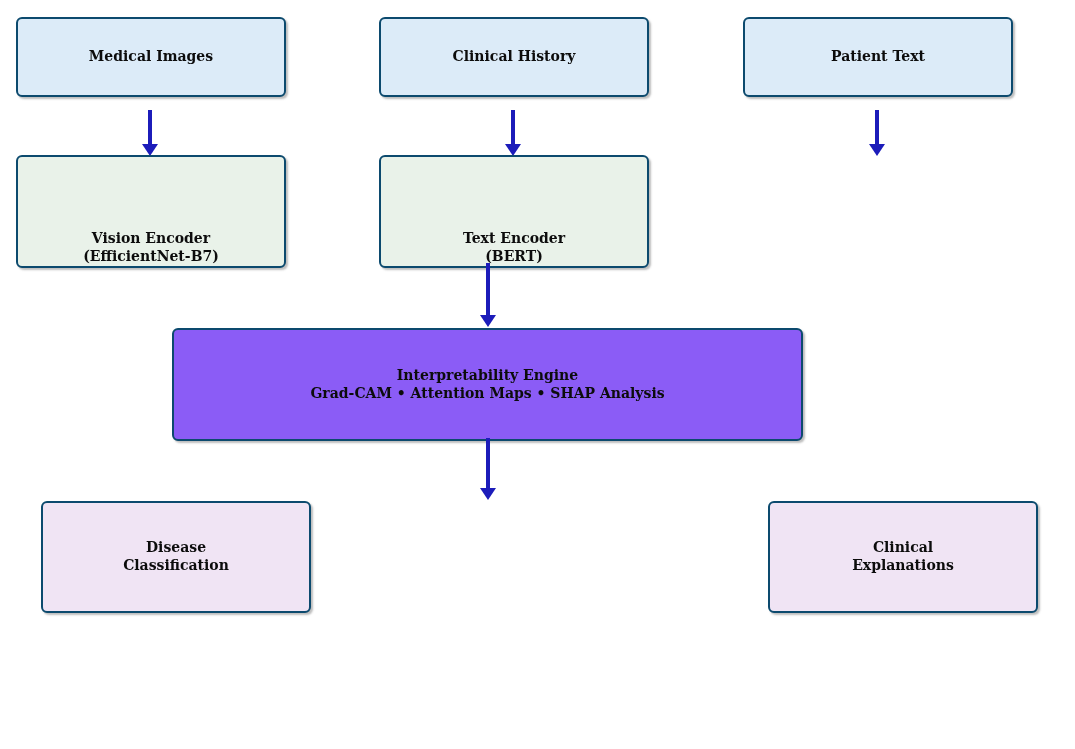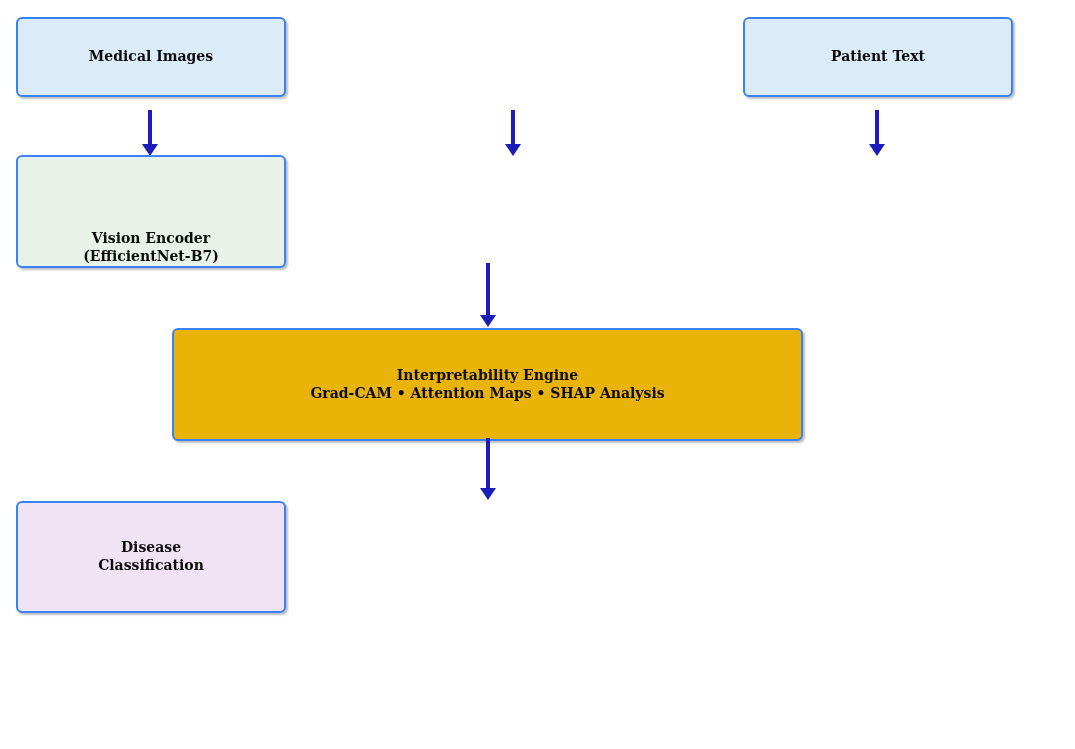--- a/index.html
+++ b/index.html
@@ -4,54 +4,57 @@
 <style>
   html,body{margin:0;padding:0;}
   body{
     width:1075px;height:749px;position:relative;overflow:hidden;
     background:#ffffff;
     font-family:"DejaVu Serif","Liberation Serif",serif;
   }
   .canvas{position:absolute;inset:0;}
   .node{
     position:absolute;
-    border:2px solid #3b82f6;
+    border:2px solid #0c4a6e;
     border-radius:6px;
     display:flex;align-items:center;justify-content:center;
     box-shadow:2px 2px 2px rgba(110,110,110,.45);
     box-sizing:border-box;
   }
   .node-label{
     font-weight:bold;font-size:14px;line-height:1.28;color:#0c0c0c;
     text-align:center;white-space:pre-line;
   }
   .fill-blue{background:#dcebf8;}
   .fill-green{background:#e9f2e9;align-items:flex-end;}
-  .fill-orange{background:#eab308;}
-  .fill-purple{background:#f0e4f4;}
+  .fill-orange{background:#8b5cf6;}
+  .fill-purple{background:#f0e4f4;margin-left:25px;}
   .arrow{position:absolute;width:16px;}
   .arrow .shaft{
     position:absolute;left:50%;transform:translateX(-50%);
     top:0;bottom:10px;width:4px;background:#1c1cba;
   }
   .arrow .head{
     position:absolute;left:50%;transform:translateX(-50%);
     bottom:0;width:0;height:0;
     border-left:8px solid transparent;
     border-right:8px solid transparent;
     border-top:12px solid #1c1cba;
   }
 </style>
 </head>
 <body>
 
 <div class="canvas">
 
   <div class="node fill-blue" style="left:16px;top:17px;width:270px;height:80px">
     <span class="node-label">Medical Images</span>
+  </div>
+  <div class="node fill-blue" style="left:379px;top:17px;width:270px;height:80px">
+    <span class="node-label">Clinical History</span>
   </div>
   <div class="node fill-blue" style="left:743px;top:17px;width:270px;height:80px">
     <span class="node-label">Patient Text</span>
   </div>
 
   <div class="arrow" style="left:142px;top:110px;height:46px">
     <div class="shaft"></div>
     <div class="head"></div>
   </div>
   <div class="arrow" style="left:505px;top:110px;height:46px">
@@ -60,34 +63,42 @@
   </div>
   <div class="arrow" style="left:869px;top:110px;height:46px">
     <div class="shaft"></div>
     <div class="head"></div>
   </div>
 
   <div class="node fill-green" style="left:16px;top:155px;width:270px;height:113px">
     <span class="node-label">Vision Encoder
 (EfficientNet-B7)</span>
   </div>
+  <div class="node fill-green" style="left:379px;top:155px;width:270px;height:113px">
+    <span class="node-label">Text Encoder
+(BERT)</span>
+  </div>
 
   <div class="arrow" style="left:480px;top:263px;height:64px">
     <div class="shaft"></div>
     <div class="head"></div>
   </div>
 
   <div class="node fill-orange" style="left:172px;top:328px;width:631px;height:113px">
     <span class="node-label">Interpretability Engine
 Grad-CAM • Attention Maps • SHAP Analysis</span>
   </div>
 
   <div class="arrow" style="left:480px;top:438px;height:62px">
     <div class="shaft"></div>
     <div class="head"></div>
   </div>
 
   <div class="node fill-purple" style="left:16px;top:501px;width:270px;height:112px">
     <span class="node-label">Disease
 Classification</span>
   </div>
+  <div class="node fill-purple" style="left:743px;top:501px;width:270px;height:112px">
+    <span class="node-label">Clinical
+Explanations</span>
+  </div>
 
 </div>
 
 </body></html>

